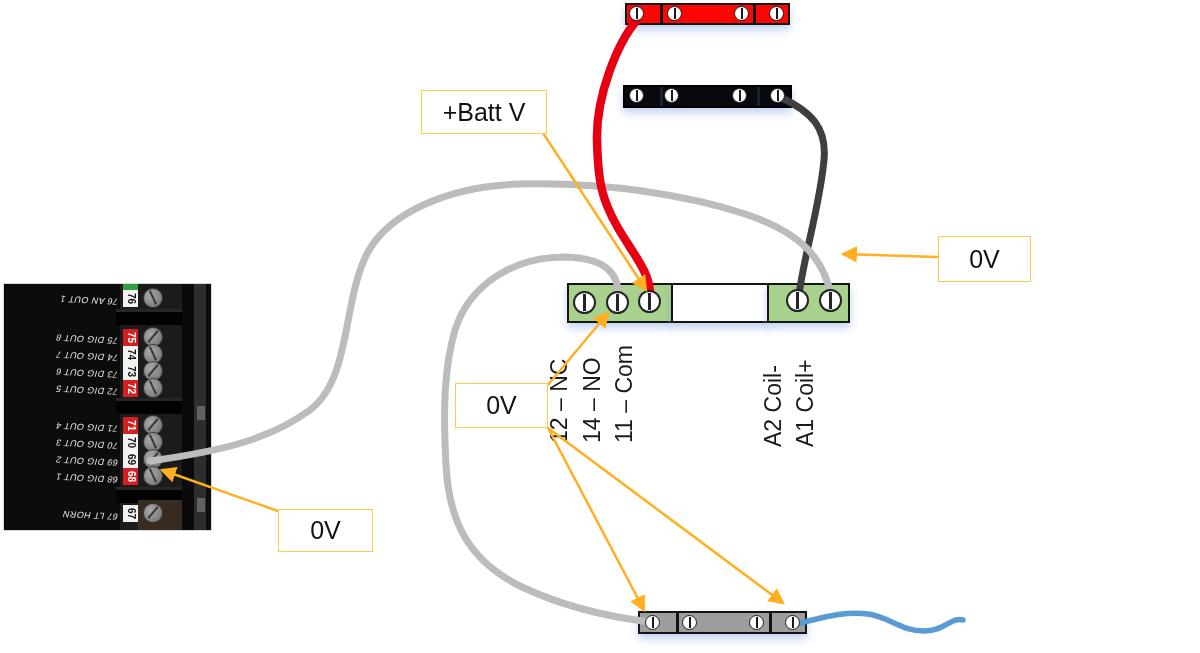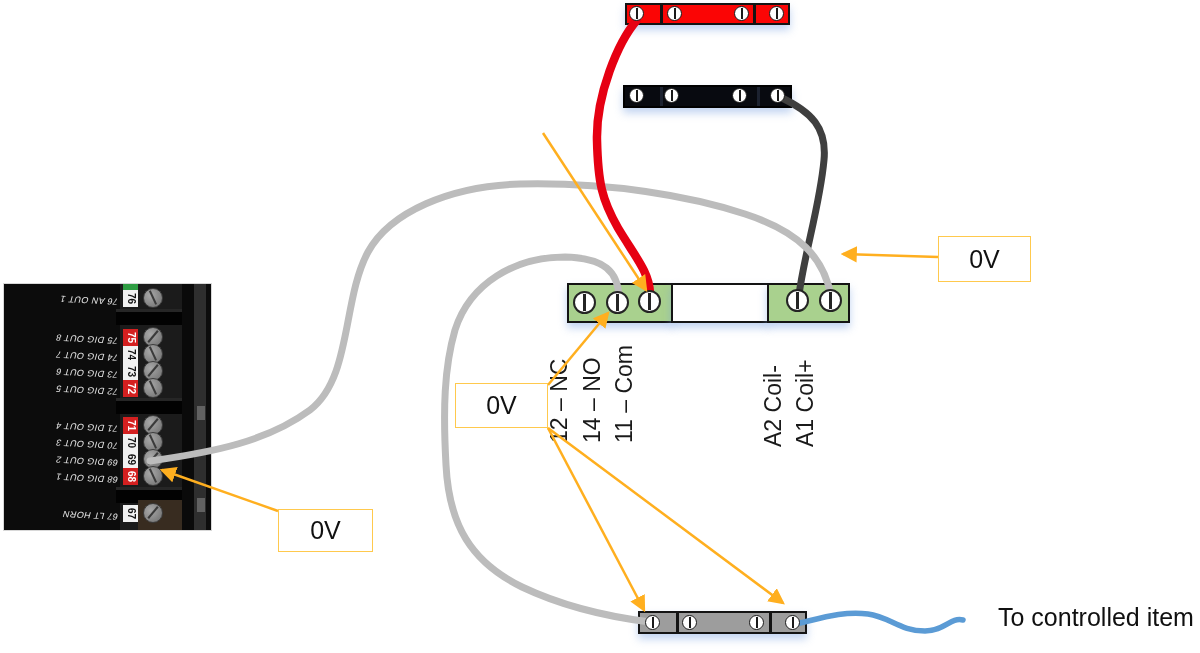--- a/index.html
+++ b/index.html
@@ -161,24 +161,26 @@
       </marker>
     </defs>
     <line x1="543" y1="133" x2="646" y2="290" stroke-width="2.5" marker-end="url(#arr)" stroke="#ffaf1f"></line>
     <line x1="938" y1="257" x2="843" y2="254" stroke-width="2.5" marker-end="url(#arr)" stroke="#ffaf1f"></line>
     <line x1="548" y1="385" x2="608" y2="313" stroke-width="2.5" marker-end="url(#arr)" stroke="#ffaf1f"></line>
     <line x1="548" y1="428" x2="644" y2="610" stroke-width="2.5" marker-end="url(#arr)" stroke="#ffaf1f"></line>
     <line x1="548" y1="428" x2="783" y2="603" stroke-width="2.5" marker-end="url(#arr)" stroke="#ffaf1f"></line>
     <line x1="278" y1="511" x2="162" y2="470" stroke-width="2.5" marker-end="url(#arr)" stroke="#ffaf1f"></line>
   </svg>
 
+  <div class="callout" style="left:421px;top:90px;width:126px;height:44px;">
+    <span>+Batt V</span>
+  </div>
   <div class="callout" style="left:455px;top:383px;width:93px;height:45px;">
     <span>0V</span>
   </div>
   <div class="callout" style="left:938px;top:236px;width:93px;height:46px;">
     <span>0V</span>
   </div>
   <div class="callout" style="left:278px;top:509px;width:95px;height:43px;">
     <span>0V</span>
   </div>
 
-  <div class="note" style="left:998px;top:603px;">To controlled item</div>
 </div>
 
 </body></html>

